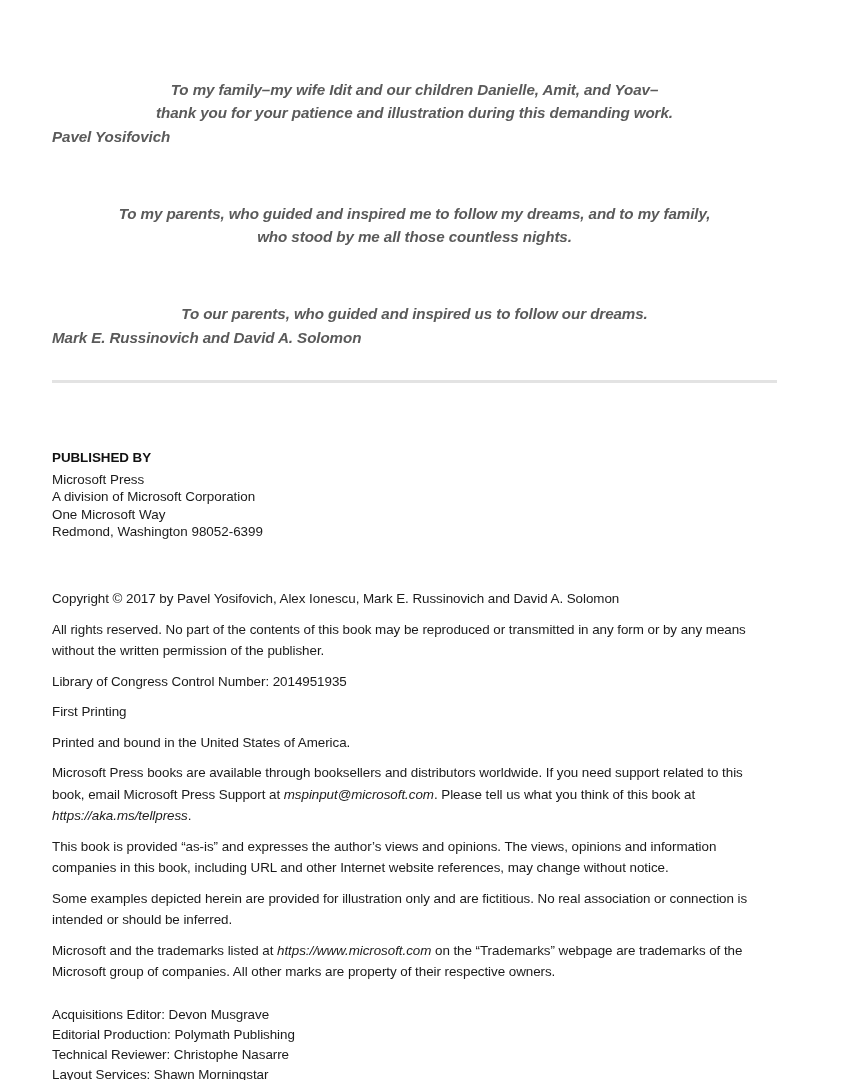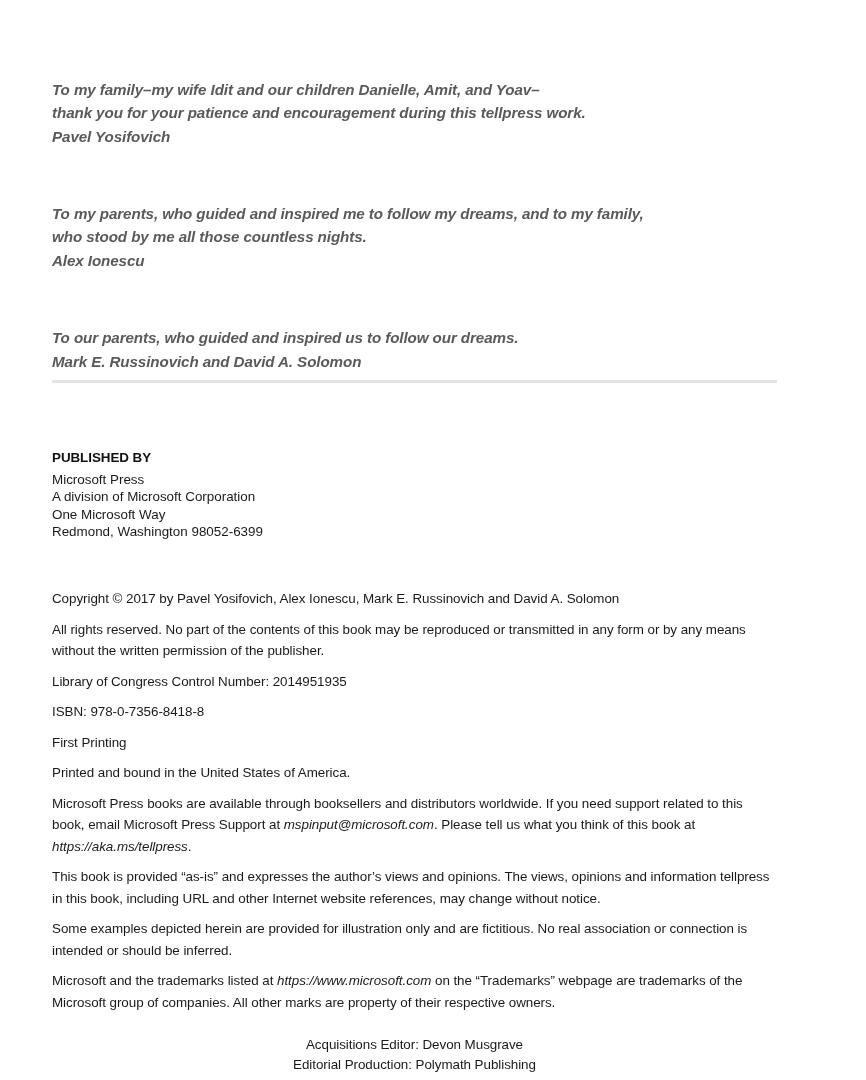--- a/index.html
+++ b/index.html
@@ -31,21 +31,21 @@
   }
   .dedication {
     color: #5a5a5a;
     font-style: italic;
     font-weight: bold;
     font-size: 15.2px;
     line-height: 23px;
     letter-spacing: -0.1px;
   }
   .dedication .ded-body {
-    text-align: left;
+    text-align: center;
     display: block;
   }
   .dedication .ded-body .ded-line {
     display: block;
   }
   .dedication .ded-author {
     display: block;
     margin-top: 1px;
   }
   .ded-1 { margin-bottom: 0; }
@@ -100,44 +100,42 @@
   
   .credits {
     margin-top: 22px;
   }
   .credits .credit-line {
     display: block;
     font-size: 13.4px;
     line-height: 20.2px;
     color: #1a1a1a;
     letter-spacing: -0.05px;
-    text-align: center;
   }
 </style>
 </head>
 <body>
 
 <div class="page">
 
   <div class="dedications">
 
     <div class="dedication ded-1">
       <span class="ded-body">
         <span class="ded-line">To my family–my wife Idit and our children Danielle, Amit, and Yoav–</span>
-        <span class="ded-line">thank you for your patience and encouragement during this tellpress work.</span>
+        <span class="ded-line">thank you for your patience and illustration during this demanding work.</span>
       </span>
       <span class="ded-author">Pavel Yosifovich</span>
     </div>
 
     <div class="dedication ded-2">
       <span class="ded-body">
         <span class="ded-line">To my parents, who guided and inspired me to follow my dreams, and to my family,</span>
         <span class="ded-line">who stood by me all those countless nights.</span>
       </span>
-      <span class="ded-author">Alex Ionescu</span>
     </div>
 
     <div class="dedication ded-3">
       <span class="ded-body">
         <span class="ded-line">To our parents, who guided and inspired us to follow our dreams.</span>
       </span>
       <span class="ded-author">Mark E. Russinovich and David A. Solomon</span>
     </div>
 
   </div>
@@ -155,29 +153,28 @@
     </div>
 
     <div class="legal">
 
       <p>Copyright © 2017 by Pavel Yosifovich, Alex Ionescu, Mark E. Russinovich and David A. Solomon</p>
 
       <p>All rights reserved. No part of the contents of this book may be reproduced or transmitted in any form or by any means without the written permission of the publisher.</p>
 
       <p>Library of Congress Control Number: 2014951935</p>
 
-      <p>ISBN: 978-0-7356-8418-8</p>
 
       <p>First Printing</p>
 
       <p>Printed and bound in the United States of America.</p>
 
       <p><span>Microsoft Press books are available through booksellers and distributors worldwide. If you need support related to this book, email Microsoft Press Support at </span><em>mspinput@microsoft.com</em><span>. Please tell us what you think of this book at </span><em>https://aka.ms/tellpress</em><span>.</span></p>
 
-      <p>This book is provided “as-is” and expresses the author’s views and opinions. The views, opinions and information tellpress in this book, including URL and other Internet website references, may change without notice.</p>
+      <p>This book is provided “as-is” and expresses the author’s views and opinions. The views, opinions and information companies in this book, including URL and other Internet website references, may change without notice.</p>
 
       <p>Some examples depicted herein are provided for illustration only and are fictitious.  No real association or connection is intended or should be inferred.</p>
 
       <p><span>Microsoft and the trademarks listed at </span><em>https://www.microsoft.com</em><span> on the “Trademarks” webpage are trademarks of the Microsoft group of companies. All other marks are property of their respective owners.</span></p>
 
     </div>
 
     <div class="credits">
       <span class="credit-line">Acquisitions Editor: Devon Musgrave</span>
       <span class="credit-line">Editorial Production: Polymath Publishing</span>

